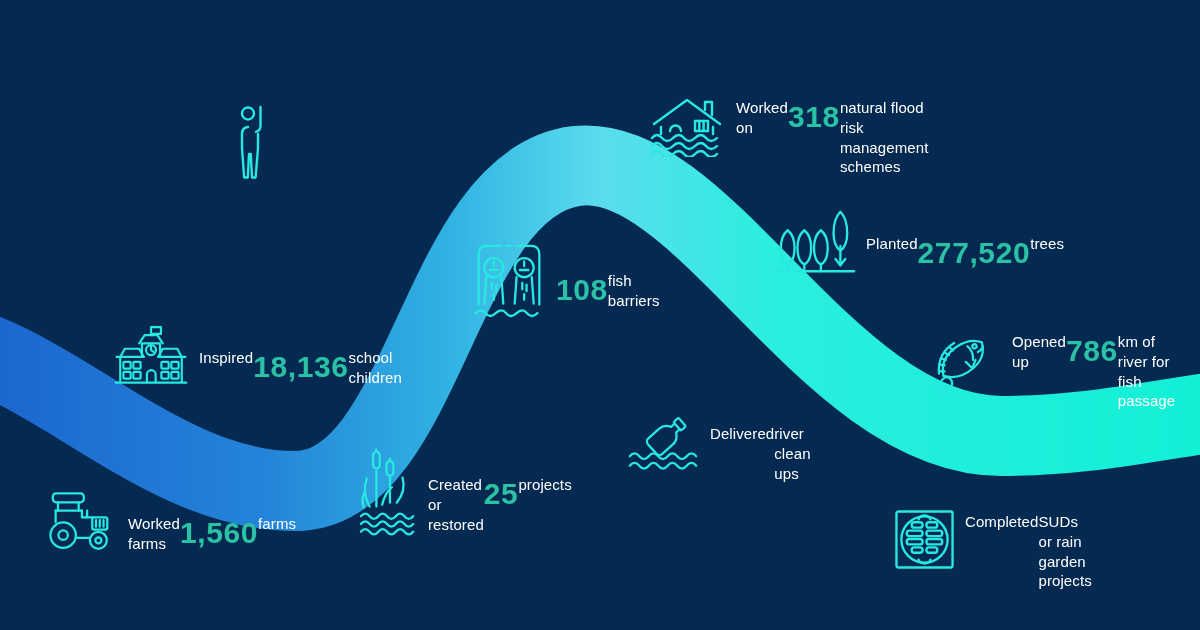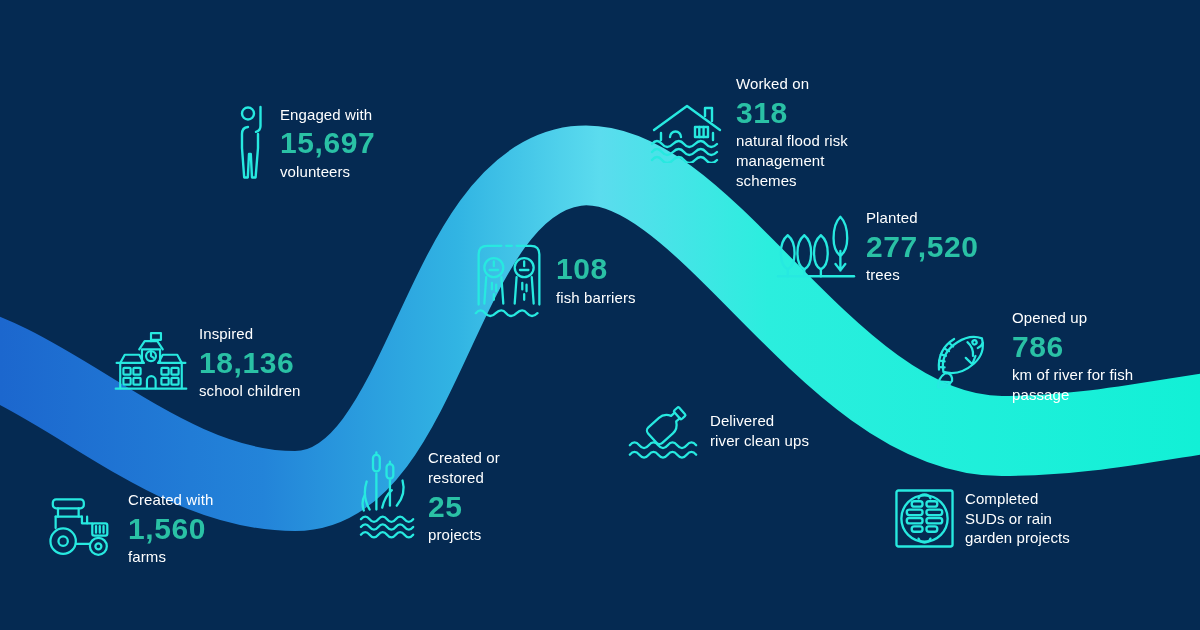--- a/index.html
+++ b/index.html
@@ -6,21 +6,21 @@
   html,body{margin:0;padding:0;}
   .canvas{
     position:relative;width:1200px;height:630px;overflow:hidden;
     background:var(--background,#052a52);
     font-family:"Liberation Sans","DejaVu Sans",sans-serif;
   }
   .river-svg{position:absolute;left:0;top:0;width:1200px;height:630px;display:block;}
   .stat{position:absolute;display:flex;align-items:center;gap:10px;}
   .icon{flex:0 0 auto;color:var(--icon-color,#27e9e0);line-height:0;}
   .icon svg{fill:none;stroke:currentColor;stroke-width:2.4;stroke-linecap:round;stroke-linejoin:round;}
-  .txt{display:flex;flex-direction:column;}
+  .txt{display:flex;flex-direction:row;margin-top:24px;}
   .label{
     color:var(--label-color,#ffffff);
     font-size:15px;line-height:1.32;font-weight:500;letter-spacing:.1px;
   }
   .num{
     color:var(--number-color,#2ac1a5);
     font-size:30px;font-weight:700;line-height:1.08;letter-spacing:.6px;
     margin:3px 0 2px;
   }
 </style>
@@ -43,25 +43,20 @@
     <path d="M-70 338 C 50 356, 158 491, 295 491 C 426 491, 438 184, 576 166 C 704 150, 828 436, 1002 436 C 1090 436, 1152 420, 1268 404" fill="none" stroke="url(#riverGrad)" stroke-width="80"></path>
   </svg>
 
   <div class="stat" style="left:234px;top:104px">
     <div class="icon">
       <svg width="36" height="78" viewBox="0 0 34 78">
         <circle cx="13" cy="9.5" r="6"></circle>
         <path d="M25.5 3 V22 q0 4.5 -4.5 5.8"></path>
         <path d="M13 23 q-6 .5 -6 7 V44 l2.2 29.5 h3.6 l1.2 -23.5 h1.8 l1.2 23.5 h3.6 L23 44 V30"></path>
       </svg>
-    </div>
-    <div class="txt" style="width:110px">
-      <div class="label">Engaged with</div>
-      <div class="num">15,697</div>
-      <div class="label">volunteers</div>
     </div>
   </div>
 
   <div class="stat" style="left:648px;top:74px">
     <div class="icon">
       <svg width="78" height="62" viewBox="0 0 78 62">
         <path d="M6 29 L39 5 L72 29"></path>
         <path d="M57 15 V7 h7 v13"></path>
         <path d="M13 32 v7 M65 32 v7"></path>
         <rect x="47" y="26" width="13" height="10"></rect>
@@ -229,21 +224,21 @@
         <rect x="51" y="28" width="16" height="13" rx="2"></rect>
         <path d="M55 31 v7 M59 31 v7 M63 31 v7"></path>
         <circle cx="20" cy="47" r="13.5"></circle>
         <circle cx="20" cy="47" r="5"></circle>
         <circle cx="57.5" cy="52.5" r="9"></circle>
         <circle cx="57.5" cy="52.5" r="3.2"></circle>
         <path d="M33.5 50 H48.5"></path>
       </svg>
     </div>
     <div class="txt" style="width:110px">
-      <div class="label">Created with</div>
+      <div class="label">Worked farms</div>
       <div class="num">1,560</div>
       <div class="label">farms</div>
     </div>
   </div>
 
   <div class="stat" style="left:894px;top:488px">
     <div class="icon">
       <svg width="61" height="61" viewBox="0 0 62 62">
         <rect x="2.5" y="2.5" width="57" height="57" rx="2"></rect>
         <circle cx="31" cy="31" r="23.5"></circle>

